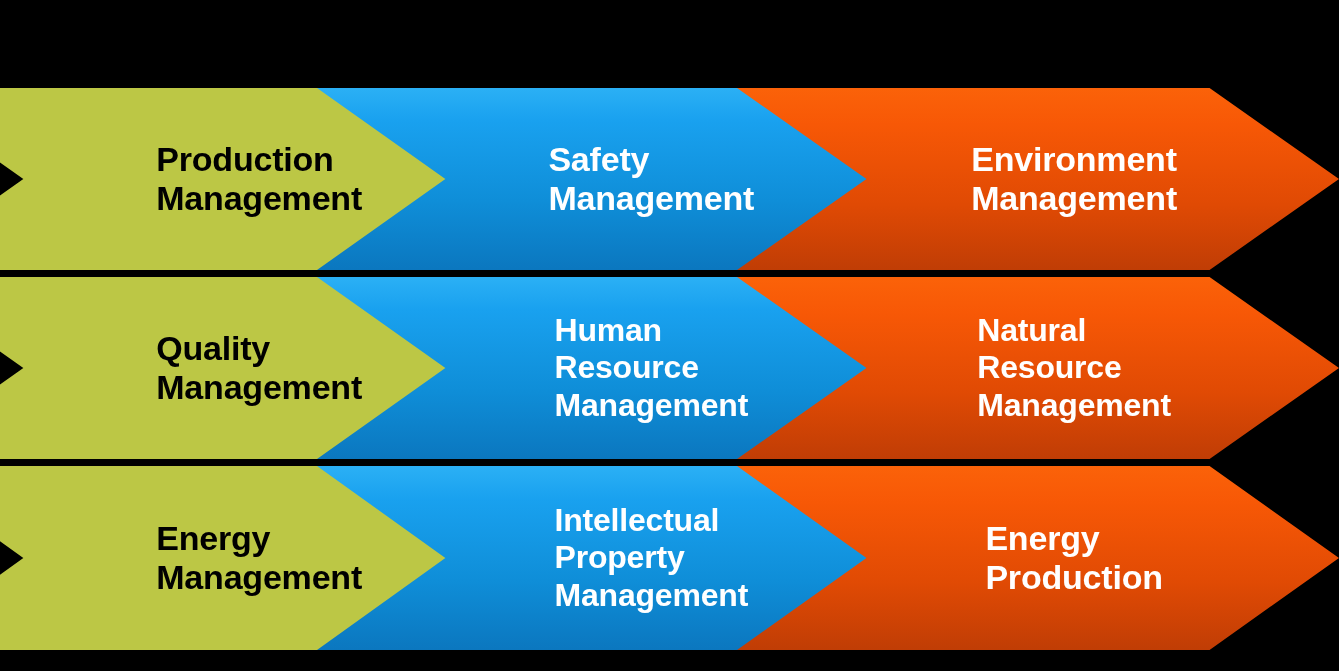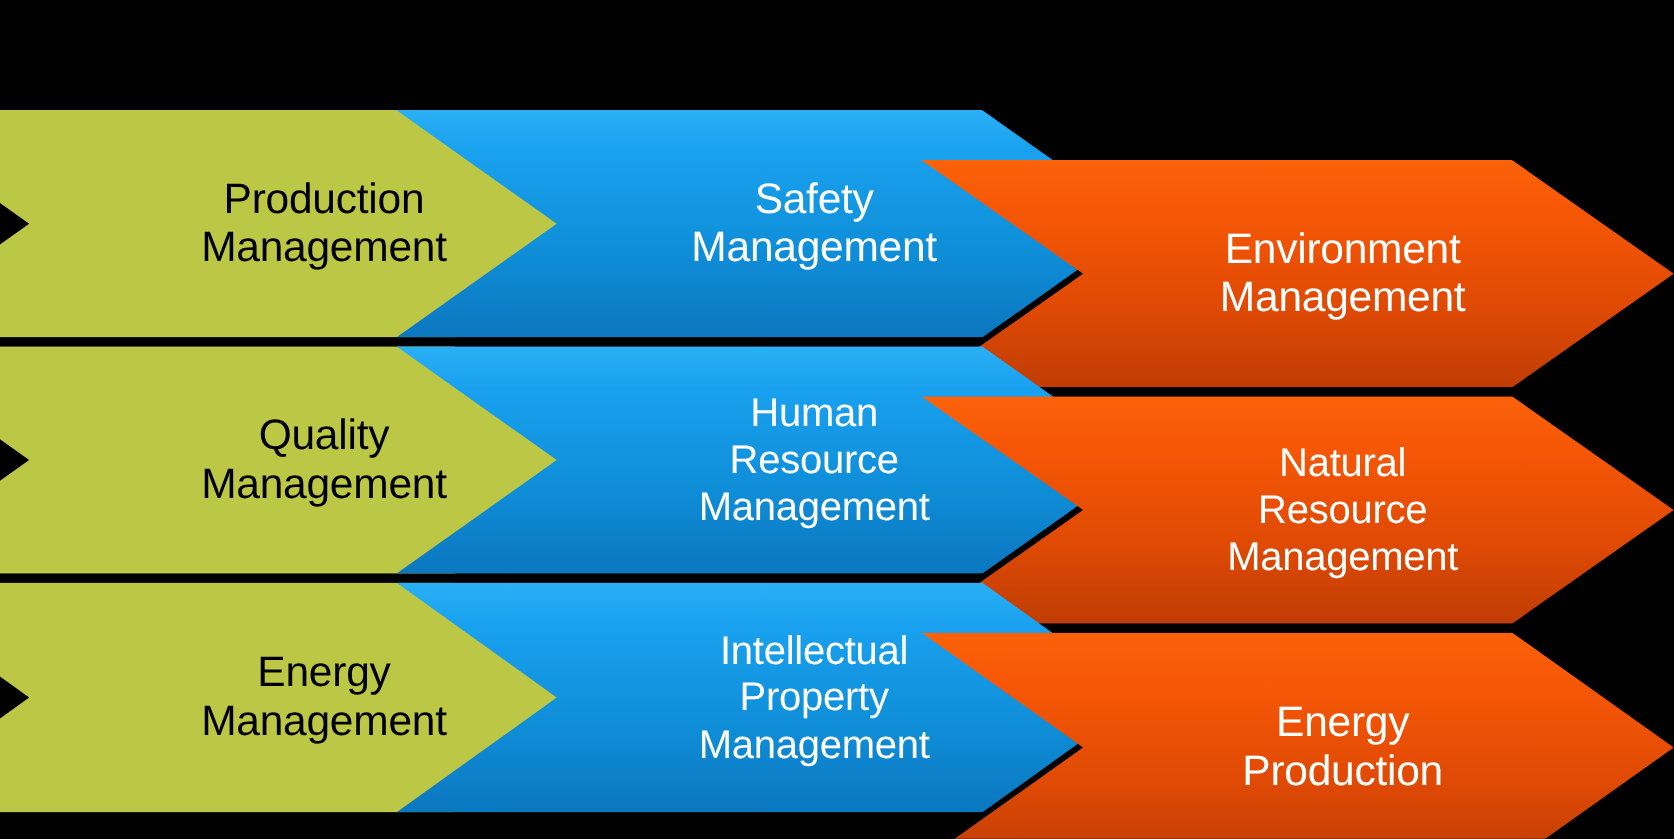--- a/index.html
+++ b/index.html
@@ -27,22 +27,22 @@
     position: absolute;
     display: flex;
     align-items: center;
     justify-content: center;
     box-sizing: border-box;
     
     clip-path: polygon(0% 0%, 78.5% 0%, 100% 50%, 78.5% 100%, 0% 100%, 21.5% 50%);
   }
 
   .chev .label {
-    text-align: center;
-    font-weight: normal;
+    text-align: left;
+    font-weight: bold;
     line-height: 1.16;
     letter-spacing: -0.2px;
     white-space: pre-line;
     position: relative;
     left: 6%;
   }
 
   
   .col-green {
     background: #bcc745;
@@ -61,21 +61,20 @@
   .col-blue .label {
     color: #ffffff;
   }
 
   .col-orange {
     background: linear-gradient(to bottom,
                 #fb6209 0%,
                 #f75806 20%,
                 #e04a04 64%,
                 #c03d05 100%);
-    margin-top: 40px;
   }
   .col-orange .label {
     color: #ffffff;
   }
 
   
   
   .c0 { left: -105px; width: 597px; }
   
   .c1 { left: 317px;  width: 597px; }

